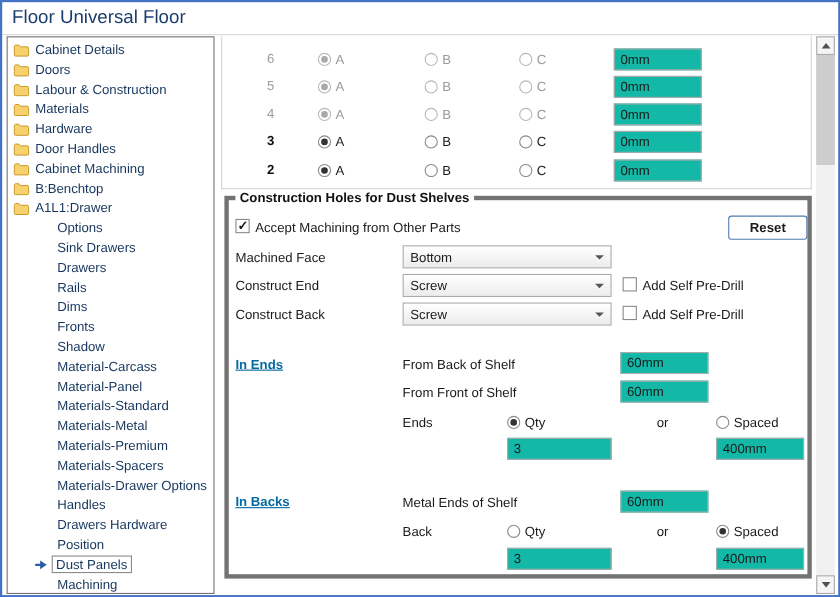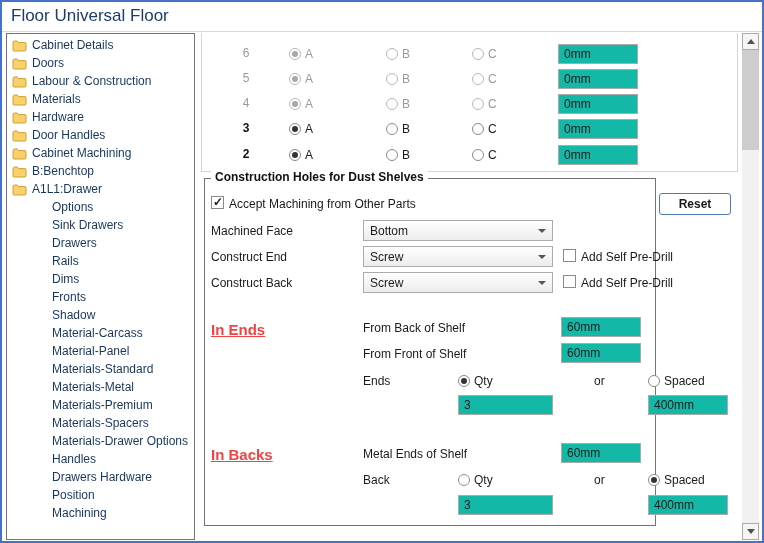--- a/index.html
+++ b/index.html
@@ -44,30 +44,30 @@
   .radio{position:absolute;width:12px;height:12px;box-sizing:border-box;border:1px solid #8A8A8A;
     border-radius:50%;background:#fff;}
   .radio.checked::after{content:"";position:absolute;left:2px;top:2px;width:6px;height:6px;
     border-radius:50%;background:#333;}
   .checkbox{position:absolute;width:13px;height:13px;box-sizing:border-box;border:1px solid #8A8A8A;background:#fff;}
   .checkbox.checked::after{content:"\2713";position:absolute;left:1px;top:-2px;font-size:12px;
     font-weight:bold;color:#1a1a1a;}
   .tbox{position:absolute;height:20px;box-sizing:border-box;border:1px solid #ABABAB;background:#14b8a6;
     font-size:12px;padding:0 5px;color:#1a1a1a;font-family:inherit;}
   .lbl{position:absolute;font-size:12px;line-height:14px;color:#1a1a1a;white-space:nowrap;}
-  .section-title{position:absolute;font-size:15px;font-weight:bold;text-decoration:underline;color:#ef4444;white-space:nowrap;}
+  .section-title{position:absolute;font-size:12px;font-weight:bold;text-decoration:underline;color:#0369a1;white-space:nowrap;}
   .dropdown{position:absolute;width:190px;height:21px;box-sizing:border-box;border:1px solid #ABABAB;
     background:linear-gradient(#FFFFFF,#ECECEC);display:flex;align-items:center;
     justify-content:space-between;padding:0 6px;font-size:12px;color:#1a1a1a;}
   .dd-arrow{width:0;height:0;border-left:4px solid transparent;border-right:4px solid transparent;
     border-top:4px solid #555;}
 
   
-  .groupbox{position:absolute;left:202px;top:176px;width:452px;height:348px;box-sizing:border-box;
-    border:1px solid #737373;background:#fff;}
+  .groupbox{position:absolute;left:202px;top:176px;width:534px;height:348px;box-sizing:border-box;
+    border:4px solid #737373;background:#fff;}
   .legend{position:absolute;left:6px;top:-9px;background:#fff;padding:0 4px;font-size:12px;
     font-weight:bold;color:#111;white-space:nowrap;}
   .reset-btn{position:absolute;left:454px;top:14px;width:72px;height:22px;box-sizing:border-box;
     border:1px solid #4E7CB0;border-radius:3px;background:#fff;font-weight:bold;font-size:12px;
     color:#1a1a1a;font-family:inherit;}
 
   
   .scrollbar{position:absolute;left:740px;top:31px;width:17px;height:507px;background:#F1F1F1;}
   .scroll-btn{position:absolute;left:0;width:17px;height:17px;box-sizing:border-box;
     border:1px solid #ABABAB;background:#F5F5F5;display:flex;align-items:center;justify-content:center;}
@@ -204,20 +204,29 @@
       </div>
       <div class="tree-item child">
         <span class="tree-label">Handles</span>
       </div>
       <div class="tree-item child">
         <span class="tree-label">Drawers Hardware</span>
       </div>
       <div class="tree-item child">
         <span class="tree-label">Position</span>
       </div>
+      <div class="tree-item child selected">
+        <span class="icon">
+          <svg width="13" height="11" viewBox="0 0 13 11">
+            <path d="M1 5.5 H7" stroke="#2B5DA6" stroke-width="2.2" fill="none"></path>
+            <path d="M5.5 1.5 L11.5 5.5 L5.5 9.5 Z" fill="#2B5DA6"></path>
+          </svg>
+        </span>
+        <span class="tree-label">Dust Panels</span>
+      </div>
       <div class="tree-item child">
         <span class="tree-label">Machining</span>
       </div>
     </div>
 
   <div class="rows-box">
       <div class="shelf-row off" style="top: 11px;">
         <span class="num">6</span>
         <span class="radio opt0 checked"></span>
         <span class="optlbl optlbl0">A</span>

